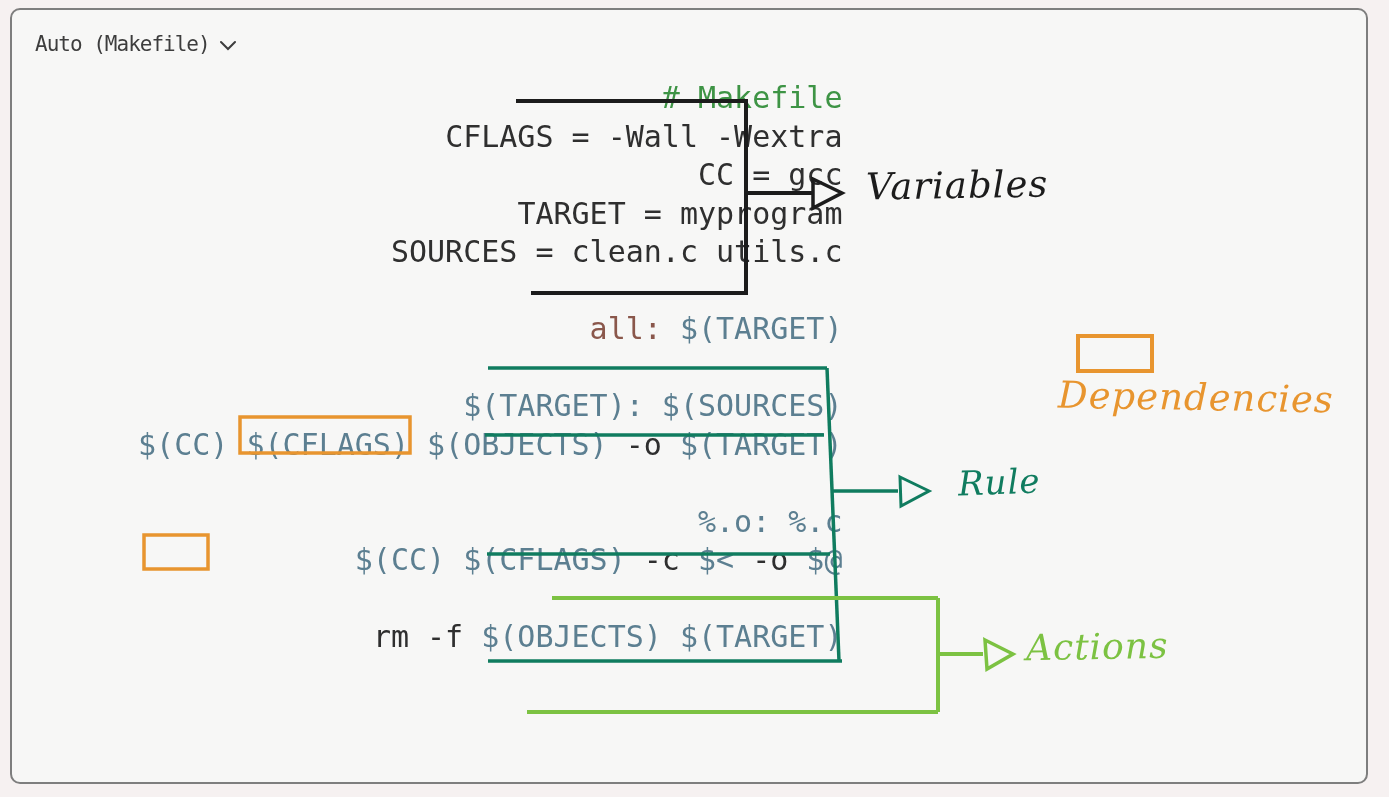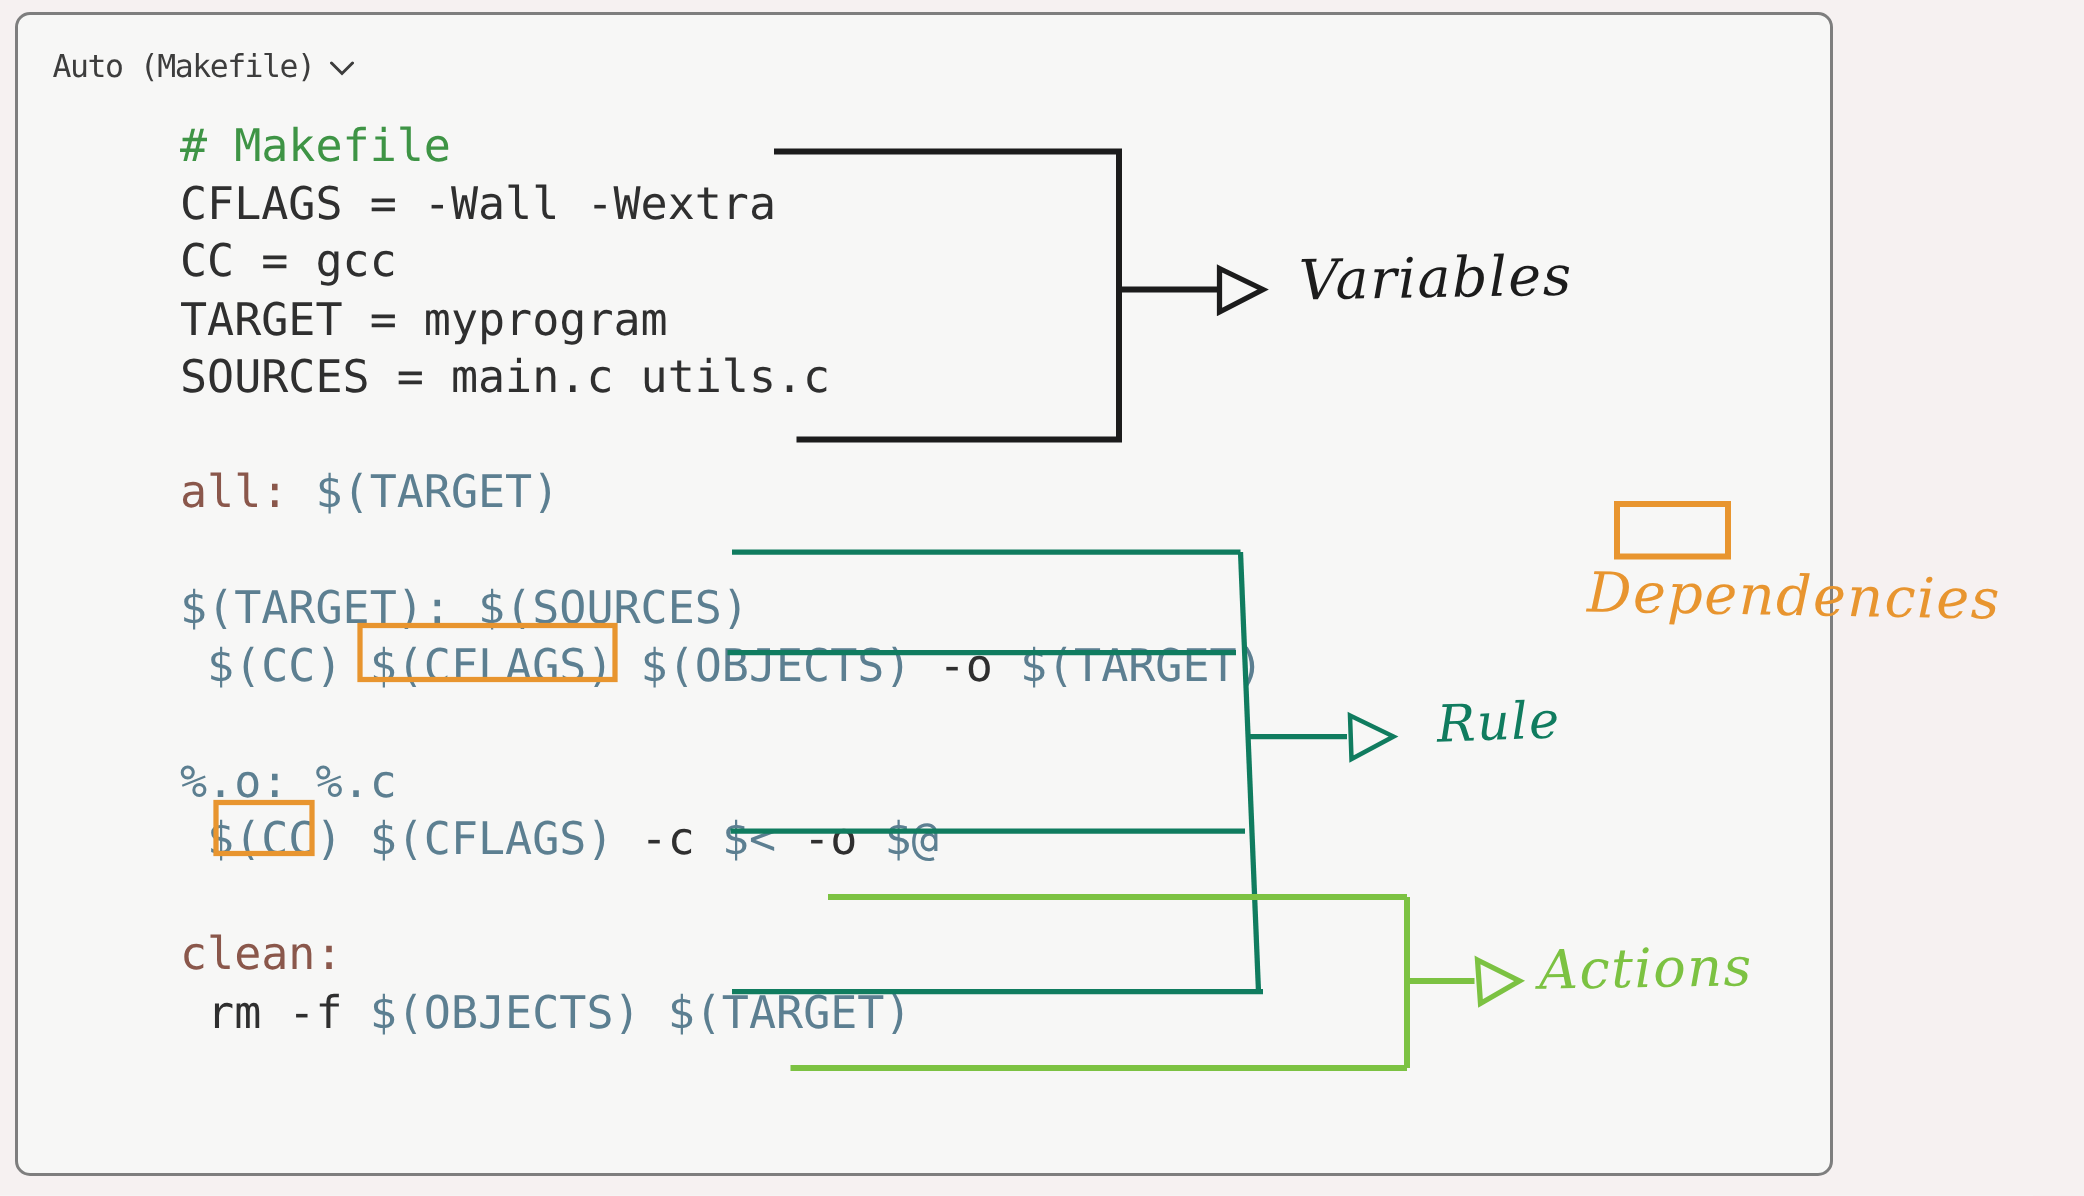--- a/index.html
+++ b/index.html
@@ -4,25 +4,26 @@
 <style>
   html,body{margin:0;padding:0;}
   body{
     width:1389px;height:797px;
     background:var(--page-background,#f6f1f1);
     font-family:"DejaVu Sans Mono", monospace;
     position:relative;overflow:hidden;
   }
   .card{
     position:absolute;left:10px;top:8px;
-    width:1212px;height:776px;
+    width:1358px;height:776px;
     background:var(--card-background,#f7f7f6);
     border:2px solid var(--card-border,#7e7e7e);
     border-radius:10px;
     box-sizing:border-box;
+    text-align:right;
   }
   .lang-selector{
     position:absolute;left:23px;top:22px;
     display:flex;align-items:center;gap:10px;
     font-size:21px;color:#3d3d3d;cursor:pointer;
     letter-spacing:-1px;
   }
   .lang-selector svg{display:block;margin-top:3px;}
   .code{
     position:absolute;left:64px;top:69px;
@@ -63,31 +64,30 @@
     <span>Auto (Makefile)</span>
     <svg width="16" height="11" viewBox="0 0 16 11">
       <polyline points="1,2 8,9 15,2" stroke="#3d3d3d" stroke-width="2" fill="none" stroke-linecap="round"></polyline>
     </svg>
   </div>
   <div class="code" id="code-root">
       <div class="code-line"><span class="tok-comment"># Makefile</span></div>
       <div class="code-line"><span class="tok-plain">CFLAGS = -Wall -Wextra</span></div>
       <div class="code-line"><span class="tok-plain">CC = gcc</span></div>
       <div class="code-line"><span class="tok-plain">TARGET = myprogram</span></div>
-      <div class="code-line"><span class="tok-plain">SOURCES = main.c utils.c</span></div>
+      <div class="code-line"><span class="tok-plain">SOURCES = clean.c utils.c</span></div>
       <div class="code-line">&nbsp;</div>
       <div class="code-line"><span class="tok-target">all:</span><span class="tok-plain"> </span><span class="tok-var">$(TARGET)</span></div>
       <div class="code-line">&nbsp;</div>
       <div class="code-line"><span class="tok-var">$(TARGET):</span><span class="tok-plain"> </span><span class="tok-var">$(SOURCES)</span></div>
       <div class="code-line"><span class="tok-plain"> </span><span class="tok-var">$(CC) $(CFLAGS) $(OBJECTS)</span><span class="tok-plain"> </span><span class="tok-plain">-o</span><span class="tok-plain"> </span><span class="tok-var">$(TARGET)</span></div>
       <div class="code-line">&nbsp;</div>
       <div class="code-line"><span class="tok-var">%.o:</span><span class="tok-plain"> </span><span class="tok-var">%.c</span></div>
       <div class="code-line"><span class="tok-plain"> </span><span class="tok-var">$(CC) $(CFLAGS)</span><span class="tok-plain"> </span><span class="tok-plain">-c</span><span class="tok-plain"> </span><span class="tok-var">$&lt;</span><span class="tok-plain"> </span><span class="tok-plain">-o</span><span class="tok-plain"> </span><span class="tok-var">$@</span></div>
       <div class="code-line">&nbsp;</div>
-      <div class="code-line"><span class="tok-target">clean:</span></div>
       <div class="code-line"><span class="tok-plain"> </span><span class="tok-plain">rm -f</span><span class="tok-plain"> </span><span class="tok-var">$(OBJECTS) $(TARGET)</span></div>
     </div>
 </div>
 
 <svg class="overlay" viewBox="0 0 1389 797">
 
   <path d="M516,101 H746 V293 H531" class="stroke-black" stroke-width="4"></path>
   <line x1="747" y1="193" x2="812" y2="193" class="stroke-black" stroke-width="4"></line>
   <polygon points="813,179 842,193 813,208" class="stroke-black" stroke-width="3.5"></polygon>
 

